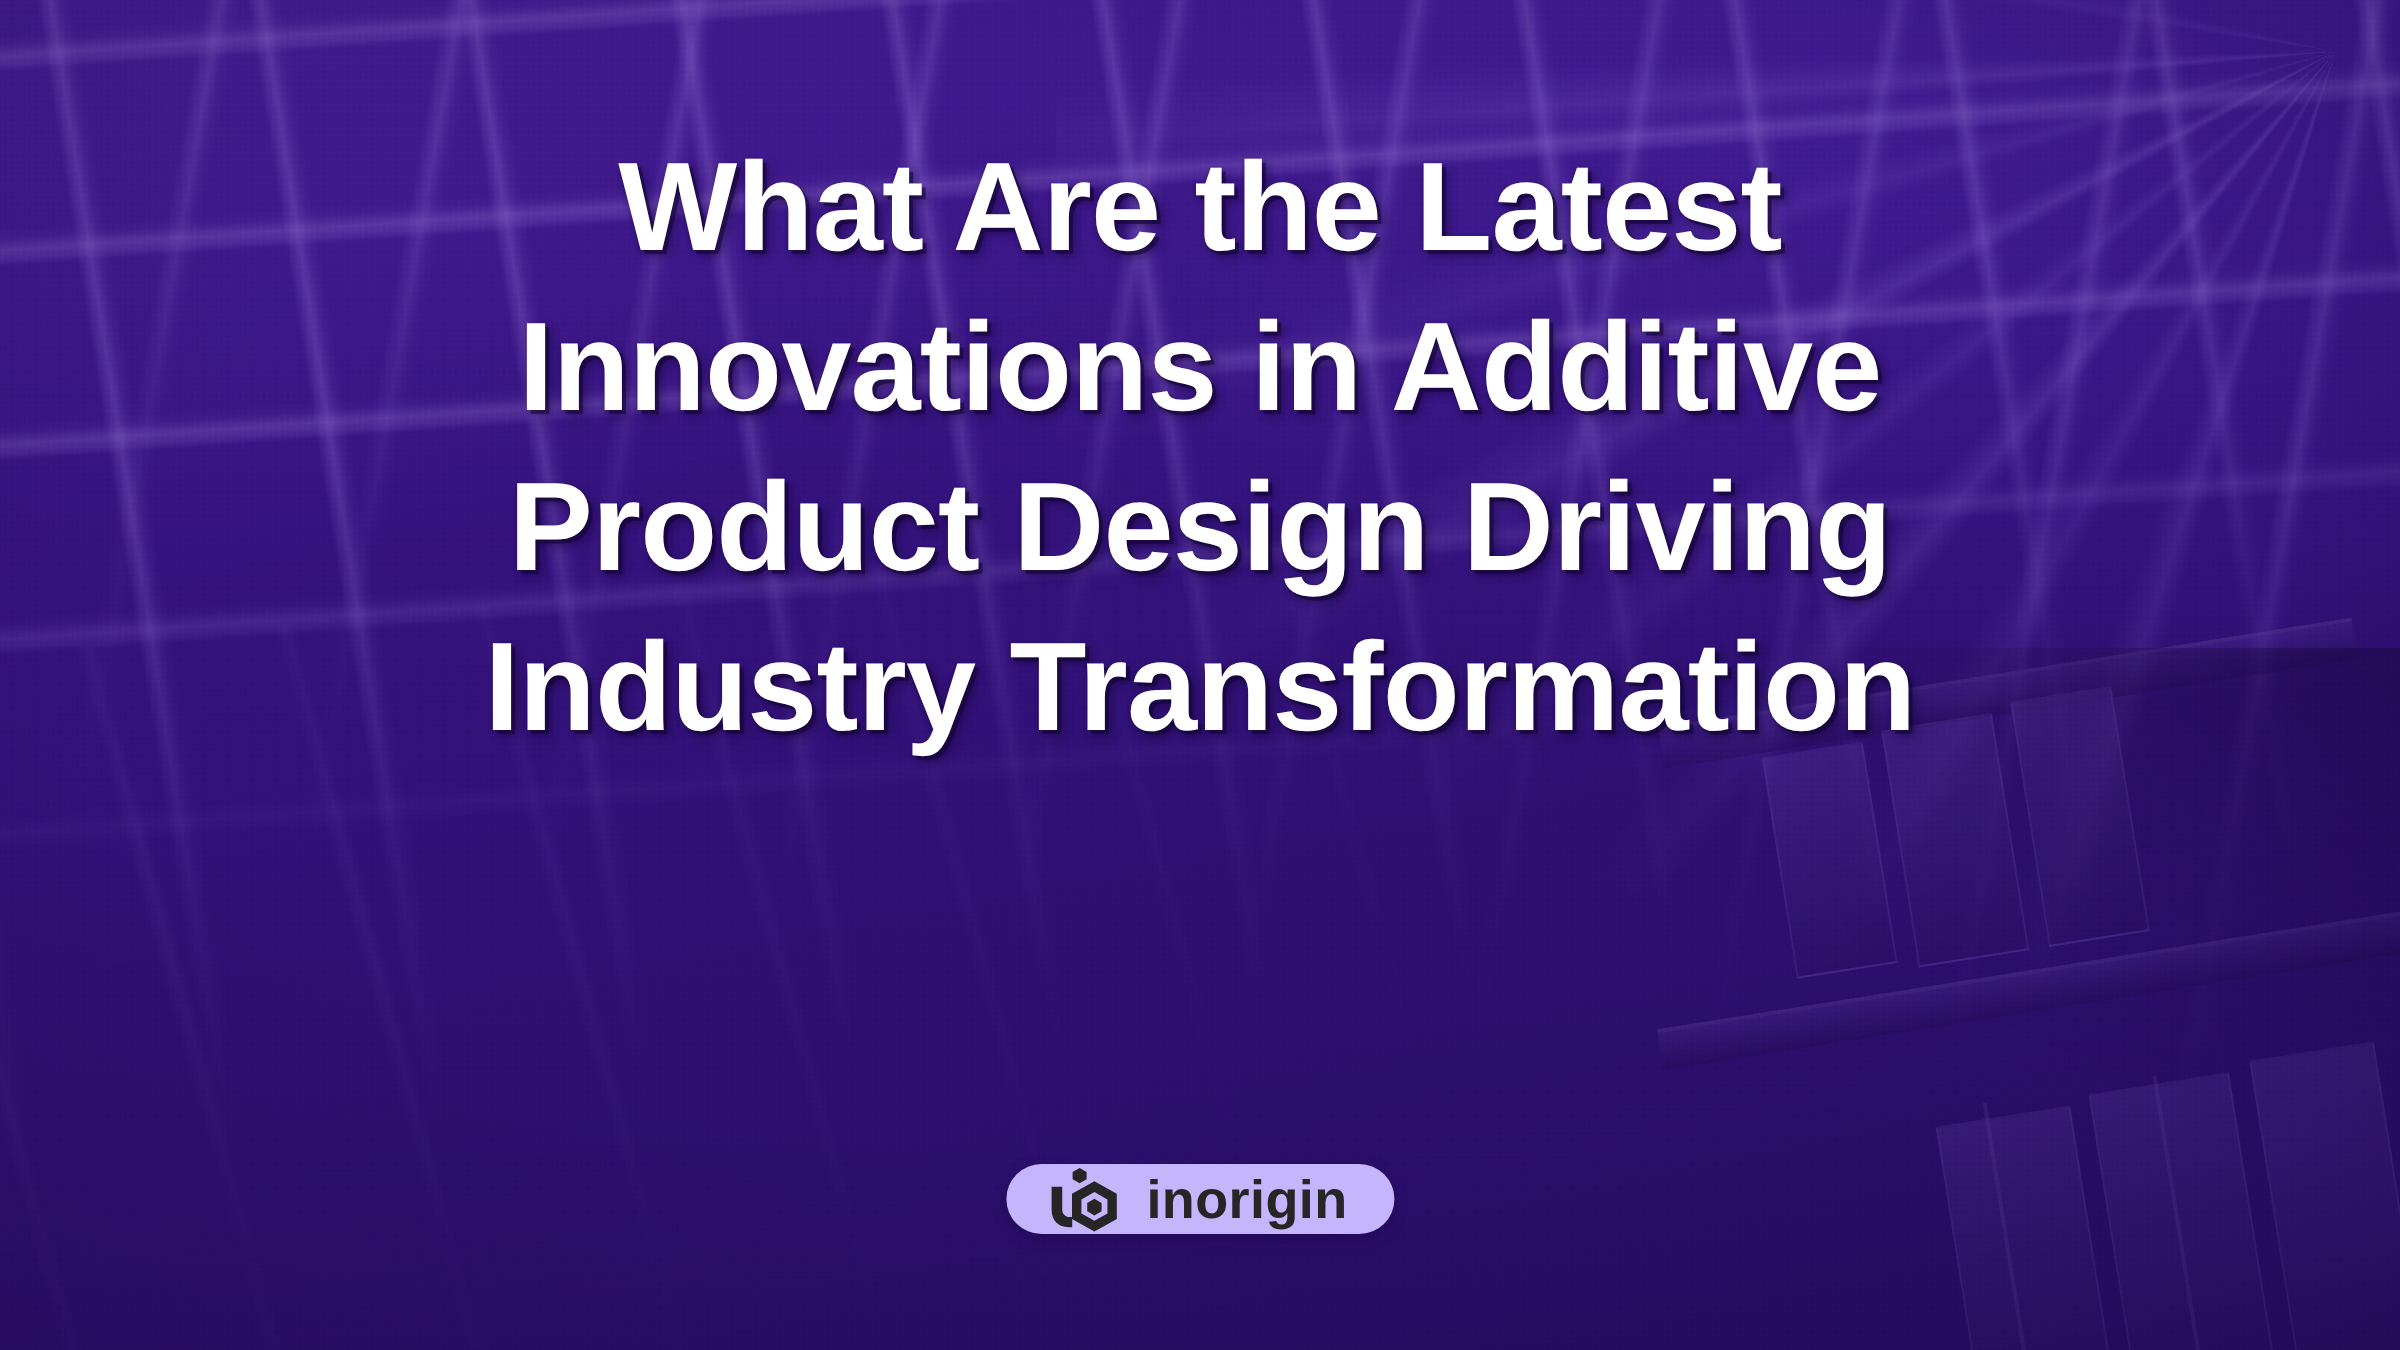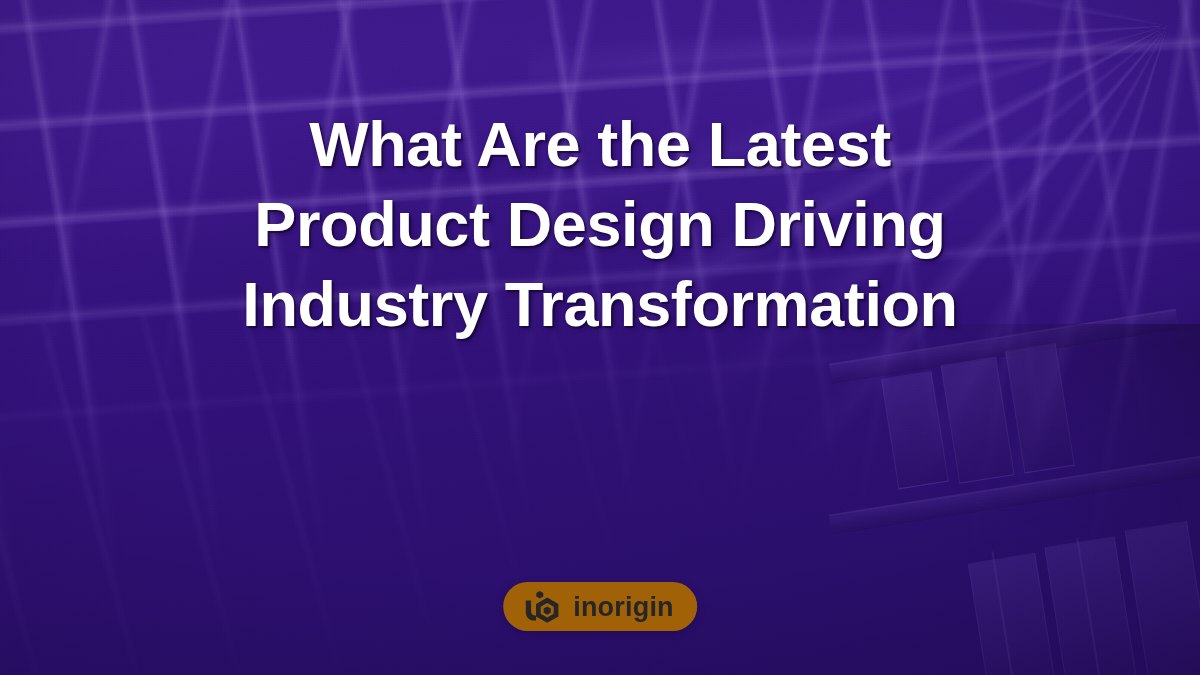--- a/index.html
+++ b/index.html
@@ -242,21 +242,21 @@
   }
 
   
   .content {
     position: absolute;
     inset: 0;
     display: flex;
     flex-direction: column;
     align-items: center;
     justify-content: flex-start;
-    padding-top: 104px;
+    padding-top: 64px;
     box-sizing: border-box;
   }
 
   .headline {
     margin: 0;
     width: 1000px;
     text-align: center;
     color: #ffffff;
     font-family: "Liberation Sans", sans-serif;
     font-weight: 700;
@@ -273,24 +273,24 @@
 
   
   .logo-pill {
     position: absolute;
     left: 50%;
     top: 582px;
     transform: translateX(-50%);
     display: flex;
     align-items: center;
     gap: 11px;
-    height: 49px;
+    height: 35px;
     padding: 0 23px 0 19px;
     box-sizing: border-box;
-    background: #a16207;
+    background: #c4b5fd;
     border-radius: 26px;
     box-shadow: 0 2px 7px rgba(22,6,56,0.35);
   }
   .logo-mark { display: block; flex: 0 0 auto; }
   .logo-word {
     color: #262626;
     font-family: "Liberation Sans", sans-serif;
     font-weight: 700;
     font-size: 27px;
     letter-spacing: 0.2px;
@@ -324,20 +324,21 @@
   </div>
 
   <div class="dark-struct"></div>
   <div class="grain"></div>
   <div class="tint"></div>
   <div class="vignette"></div>
 
   <div class="content">
     <h1 class="headline">
       <span class="ln">What Are the Latest</span>
+      <span class="ln">Innovations in Additive</span>
       <span class="ln">Product Design Driving</span>
       <span class="ln">Industry Transformation</span>
     </h1>
   </div>
 
   <div class="logo-pill">
     <svg class="logo-mark" width="40" height="34" viewBox="0 0 40 34" aria-hidden="true">
 
       <path d="M17.6 1.0 L21.1 3.0 L21.1 6.6 L17.6 8.6 L14.1 6.6 L14.1 3.0 Z" fill="#262626"></path>
 

